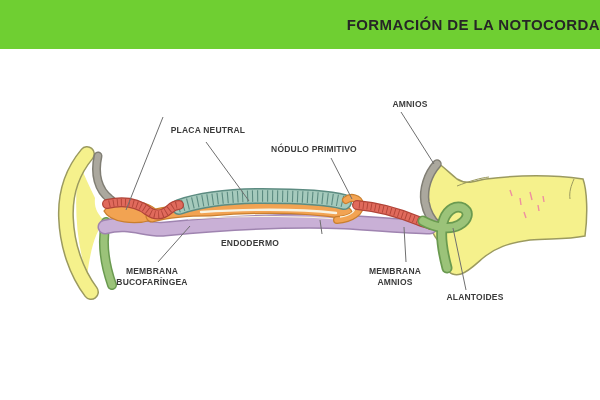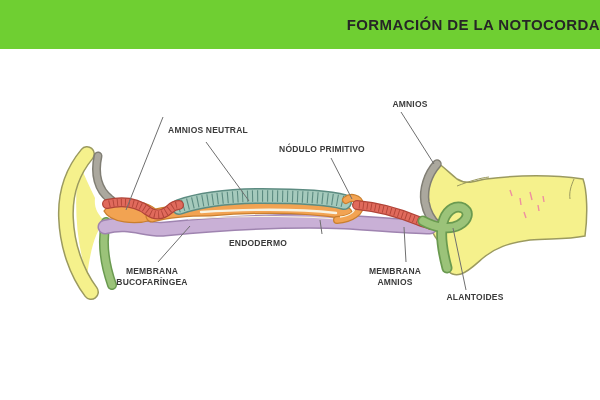--- a/index.html
+++ b/index.html
@@ -88,24 +88,24 @@
       <line x1="206" y1="142" x2="249" y2="201"></line>
       <line x1="331" y1="158" x2="352" y2="199"></line>
       <line x1="401" y1="112" x2="434" y2="164"></line>
       <line x1="320" y1="220" x2="322" y2="234"></line>
       <line x1="190" y1="226" x2="158" y2="262"></line>
       <line x1="404" y1="227" x2="406" y2="262"></line>
       <line x1="453" y1="228" x2="466" y2="290"></line>
     </g>
   </svg>
 
-  <div class="lbl" style="left:208px;top:125px">AMNIOS NEUTRAL</div>
-  <div class="lbl" style="left:322px;top:144px">NÓDULO PRIMITIVO</div>
+  <div class="lbl" style="left:208px;top:125px">PLACA NEUTRAL</div>
+  <div class="lbl" style="left:314px;top:144px">NÓDULO PRIMITIVO</div>
   <div class="lbl" style="left:410px;top:99px">AMNIOS</div>
-  <div class="lbl" style="left:258px;top:238px">ENDODERMO</div>
+  <div class="lbl" style="left:250px;top:238px">ENDODERMO</div>
 
   <div class="lbl" style="left:152px;top:266px">
     <div>MEMBRANA</div>
     <div>BUCOFARÍNGEA</div>
   </div>
 
   <div class="lbl" style="left:395px;top:266px">
     <div>MEMBRANA</div>
     <div>AMNIOS</div>
   </div>

